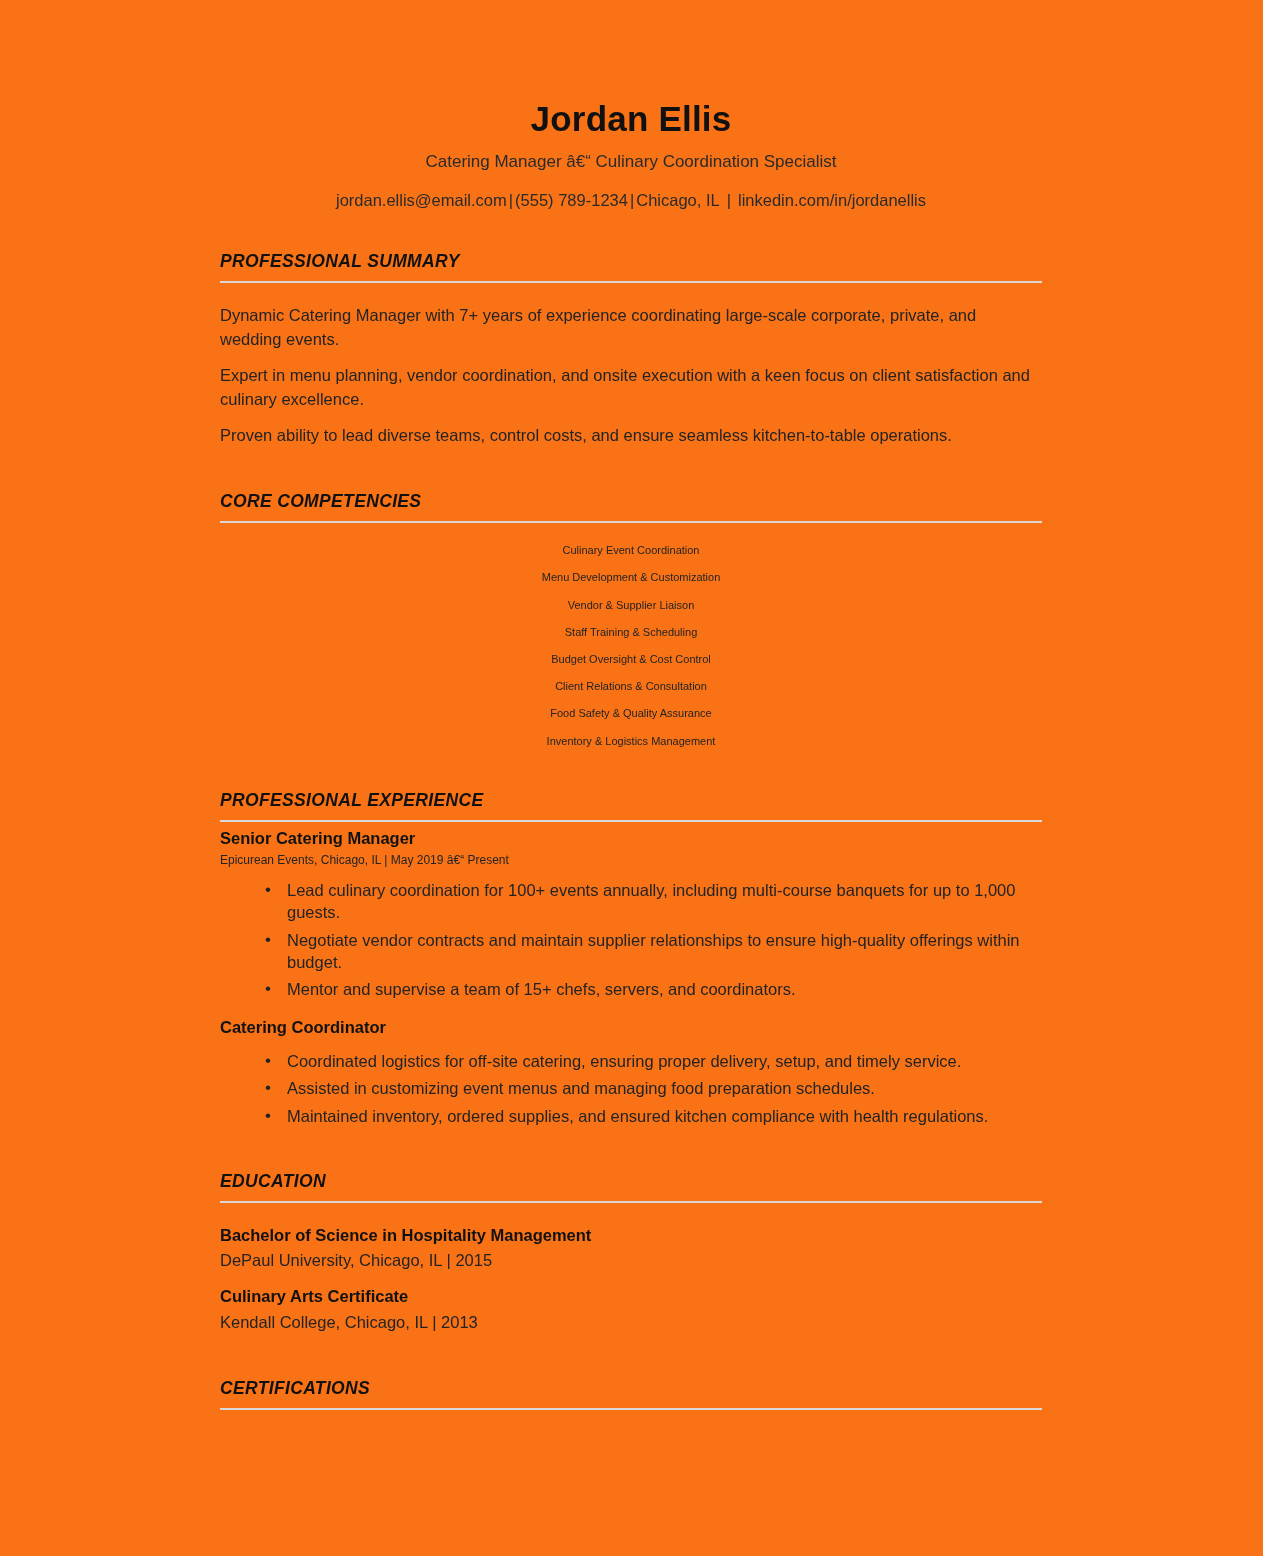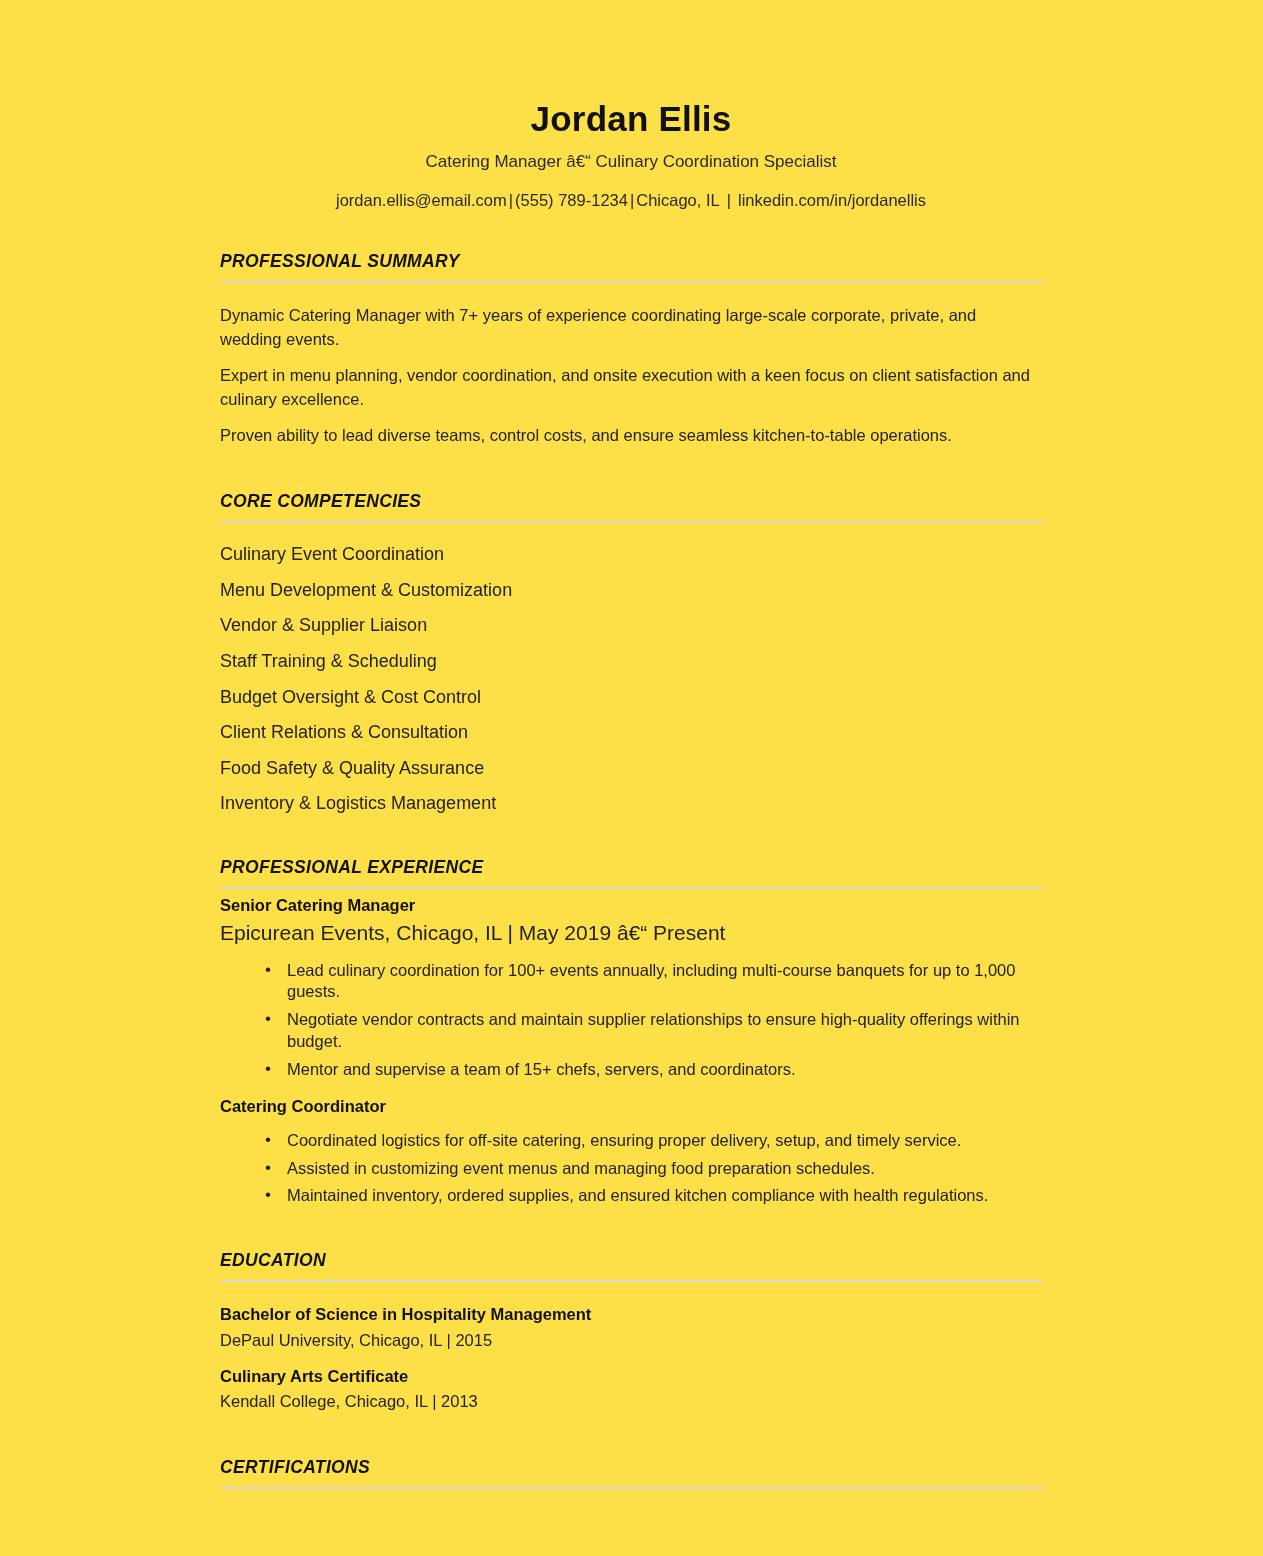--- a/index.html
+++ b/index.html
@@ -10,21 +10,21 @@
   body {
     width: 1263px;
     height: 1556px;
     font-family: "Liberation Sans", sans-serif;
     color: #1a1a1a;
     -webkit-font-smoothing: antialiased;
   }
   .page {
     width: 1263px;
     height: 1556px;
-    background: #fde047;
+    background: #f97316;
     box-sizing: border-box;
     position: relative;
   }
   .content {
     position: absolute;
     left: 220px;
     top: 0;
     width: 822px;
   }
 
@@ -91,39 +91,40 @@
   }
   .summary-body { padding-top: 21px; }
   .summary-body .para + .para { margin-top: 13px; }
 
   .comp-list {
     list-style: none;
     margin: 0;
     padding: 21px 0 0 0;
   }
   .comp-list li {
-    font-size: 18px;
+    font-size: 11px;
     color: #232323;
     line-height: 1.2;
     padding: 0 0 14px 0;
+    text-align: center;
   }
   .comp-list li:last-child { padding-bottom: 0; }
 
   
   .job { padding-top: 6px; }
   .job + .job { padding-top: 16px; }
   .job-title {
     font-size: 16.5px;
     font-weight: bold;
     color: #111111;
     line-height: 1.3;
     margin: 0;
   }
   .job-meta {
-    font-size: 21px;
+    font-size: 12px;
     color: #232323;
     line-height: 1.35;
     margin: 3px 0 0 0;
   }
   .bullets {
     margin: 0;
     padding: 12px 0 0 45px;
     list-style: none;
   }
   .bullets li {

